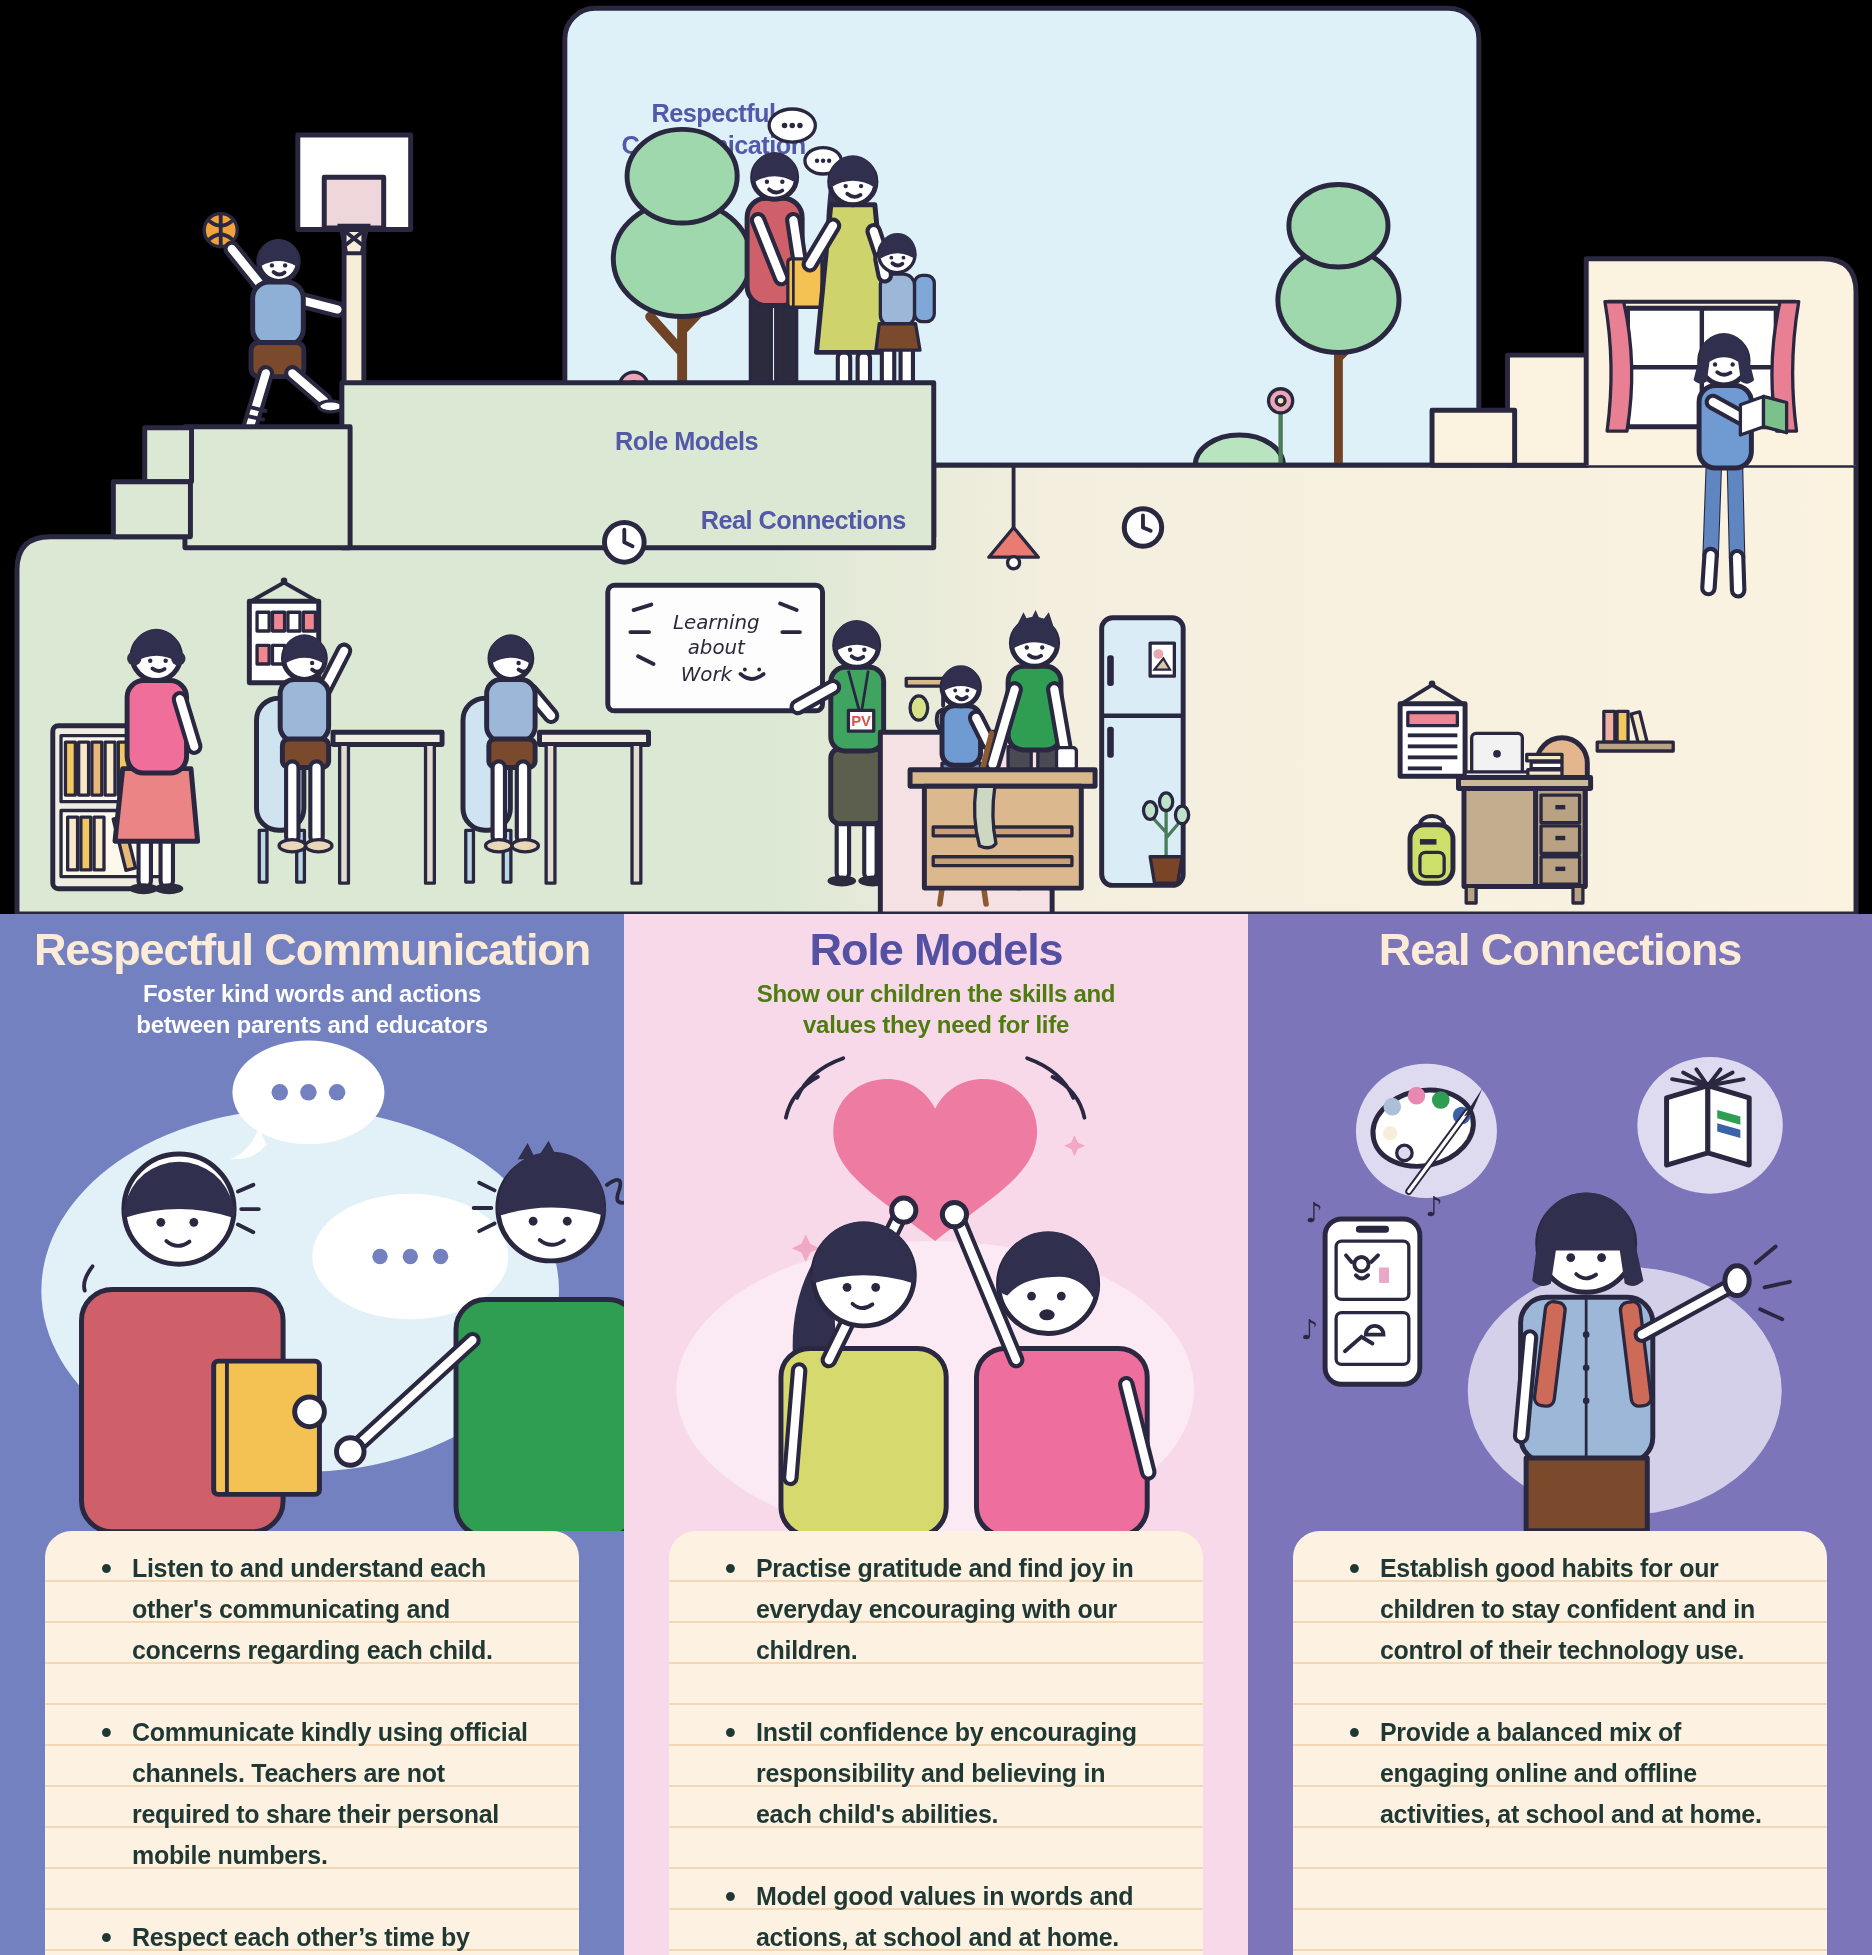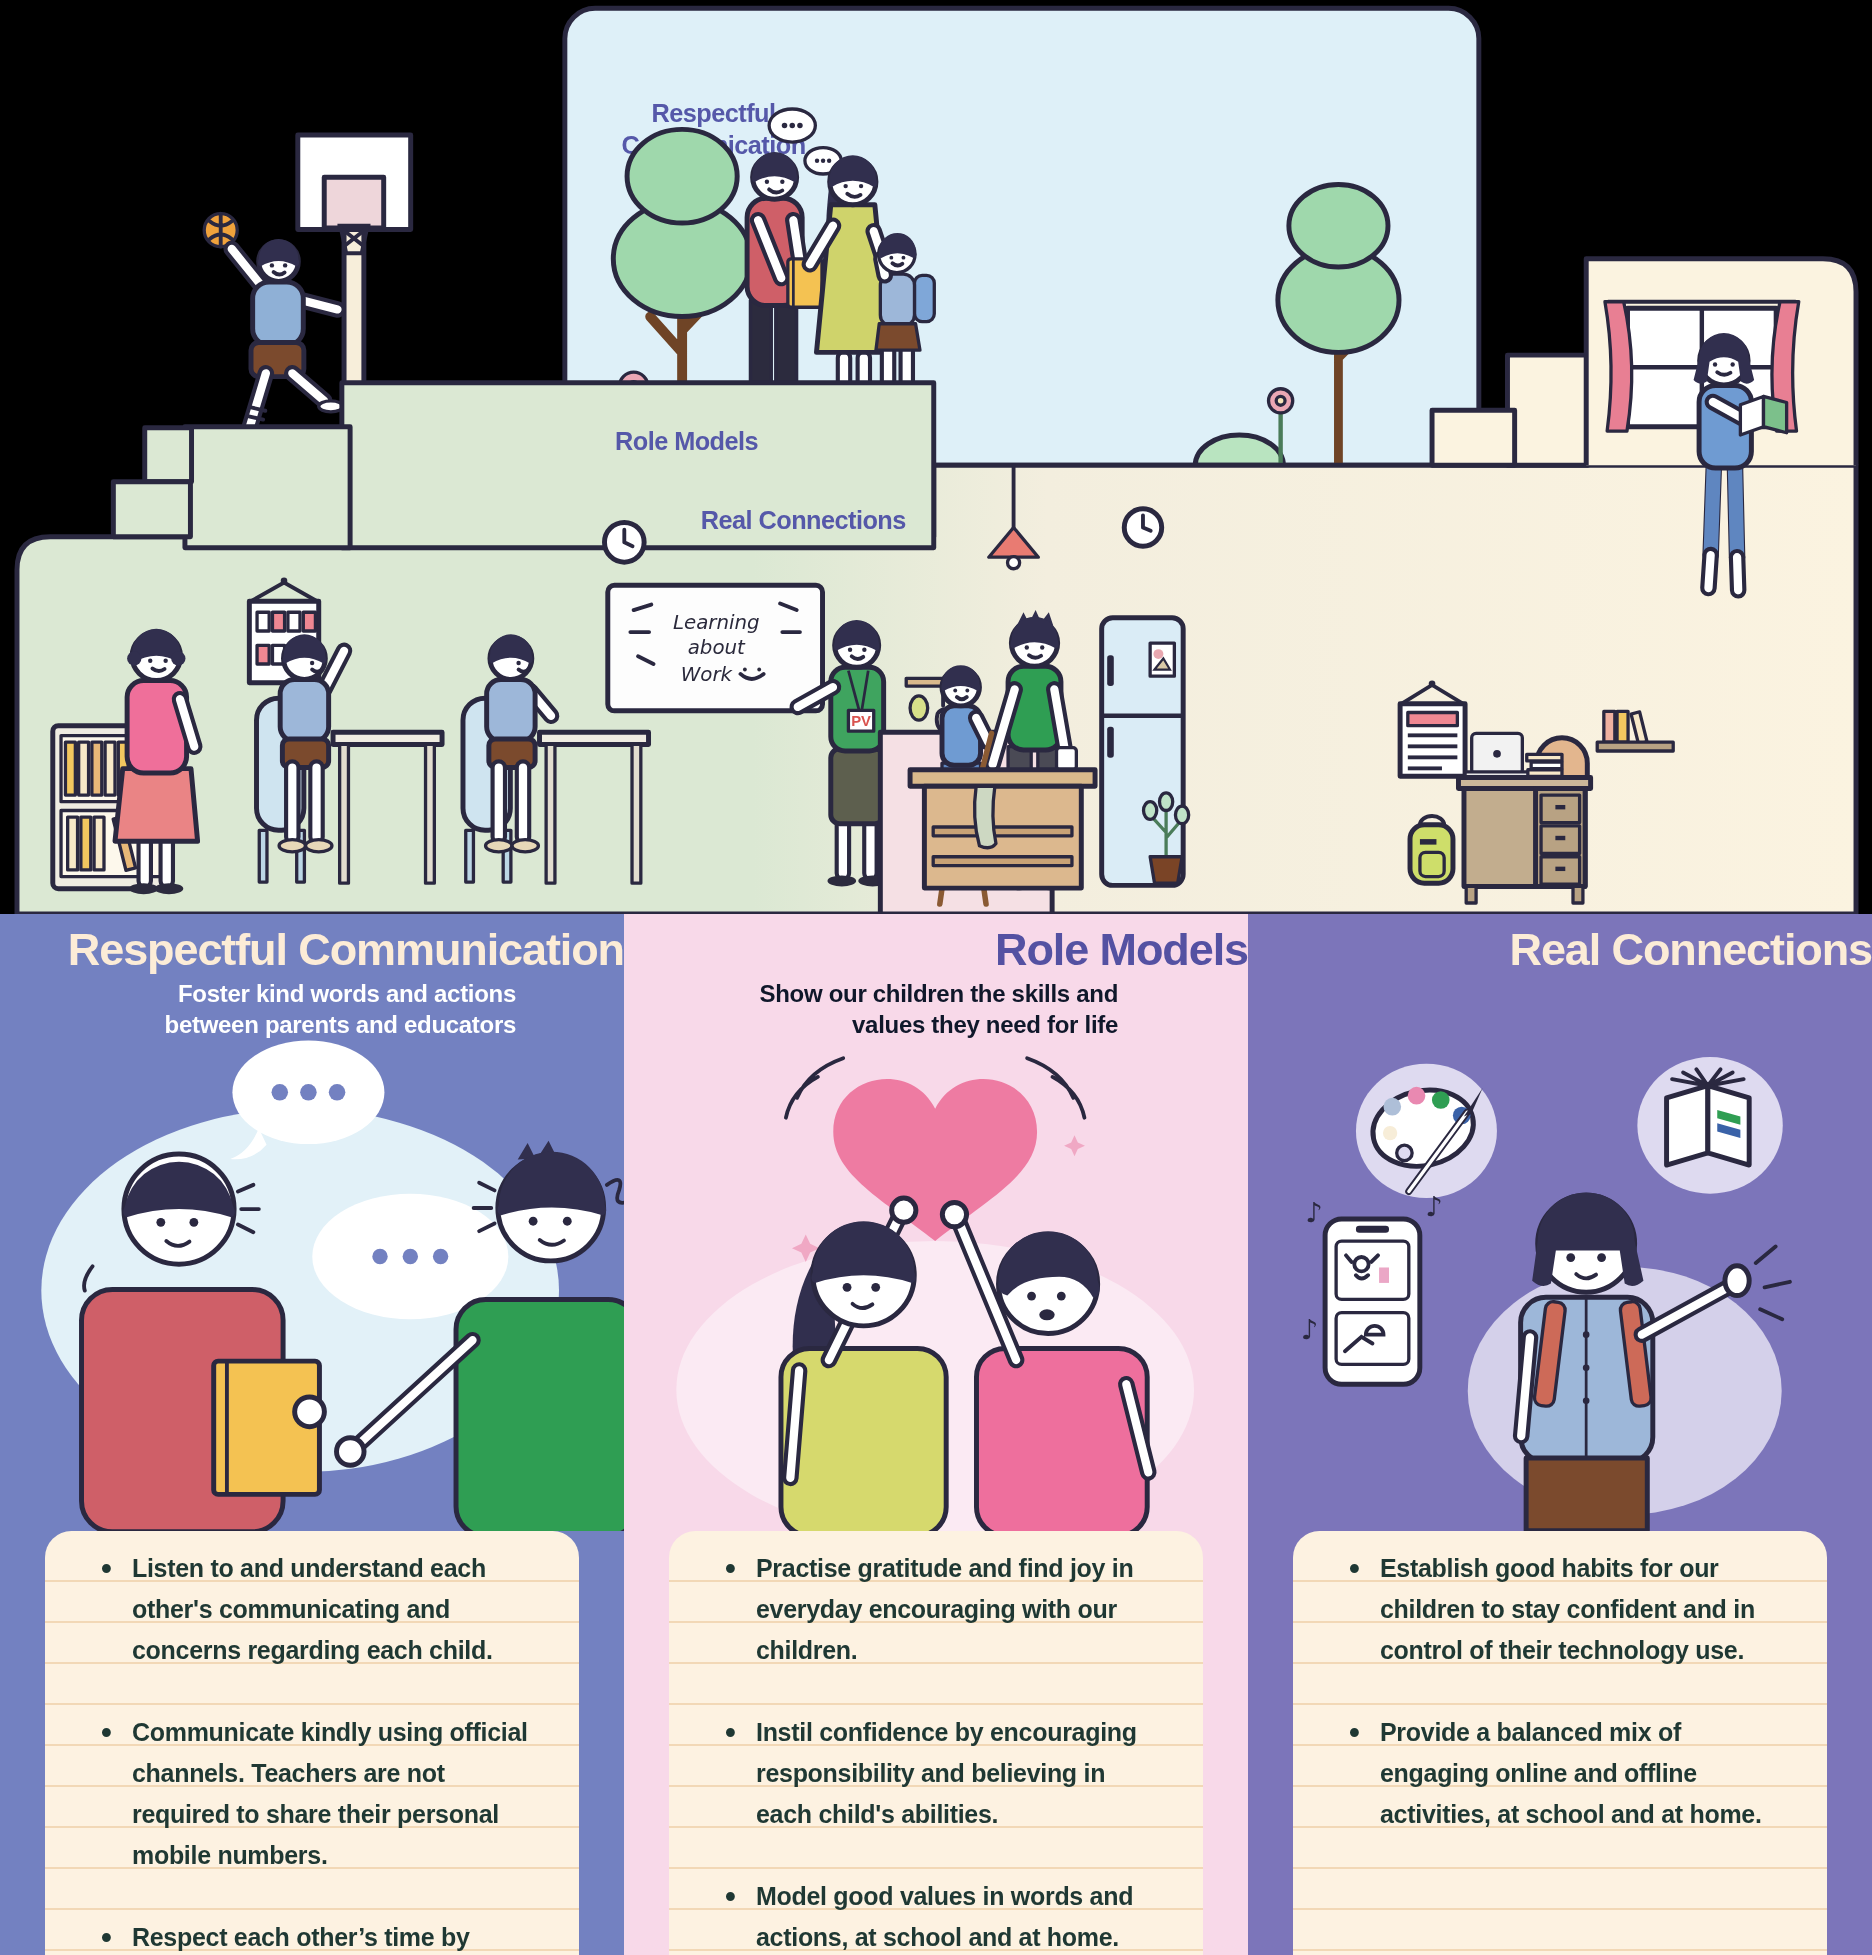--- a/index.html
+++ b/index.html
@@ -16,28 +16,28 @@
   .slabel{font-weight:700;font-size:46px;fill:#5558a9;letter-spacing:-1px;font-family:"Liberation Sans",sans-serif;}
   .wb{font-style:italic;font-size:36px;fill:#2b2a3c;font-family:"DejaVu Sans",sans-serif;}
   .badge-t{font-weight:700;font-size:27px;fill:#d9534f;font-family:"Liberation Sans",sans-serif;}
   .note{font-size:50px;fill:#2a2840;font-family:"DejaVu Sans",sans-serif;}
   
   .columns{position:absolute;top:914px;left:0;width:1873px;height:1041px;display:flex;}
   .column{width:624px;height:1041px;display:flex;flex-direction:column;box-sizing:border-box;}
   .col-1{background:#7381c1;}
   .col-2{background:#f8d9e9;}
   .col-3{background:#7c75ba;}
-  .col-header{height:112px;box-sizing:border-box;padding-top:13.2px;text-align:right;}
+  .col-header{height:112px;box-sizing:border-box;padding-top:13.2px;text-align:center;}
   .col-title{margin:0;font-size:45px;line-height:1.0;font-weight:700;letter-spacing:-1.1px;}
   .col-1 .col-title{color:#fcecd7;}
   .col-2 .col-title{color:#5451a2;}
   .col-3 .col-title{color:#fcecd7;}
   .col-sub{margin:6.6px auto 0;font-size:24px;line-height:1.28;font-weight:700;letter-spacing:-0.3px;}
   .col-1 .col-sub{color:#ffffff;max-width:408px;}
-  .col-2 .col-sub{color:#0f172a;max-width:364px;}
+  .col-2 .col-sub{color:#4d7c0f;max-width:364px;}
   .col-3 .col-sub{color:#ffffff;max-width:397px;}
   .col-illus{height:505px;}
   .col-illus svg{display:block}
   .card{flex:1;margin:0 45px;background:#fdf2e1;border-radius:26.4px 26.4px 0 0;
         padding:16.5px 44px 0 55px;box-sizing:border-box;
         background-image:repeating-linear-gradient(to bottom,transparent 0,transparent 39px,#f2d8b6 39px,#f2d8b6 41px);
         background-position:0 10px;}
   .card ul{list-style:none;margin:0;padding:0;}
   .card li{position:relative;padding-left:32px;margin:0 0 41px 0;
            font-size:25px;line-height:41px;font-weight:600;letter-spacing:-0.3px;color:#1f3833;}

